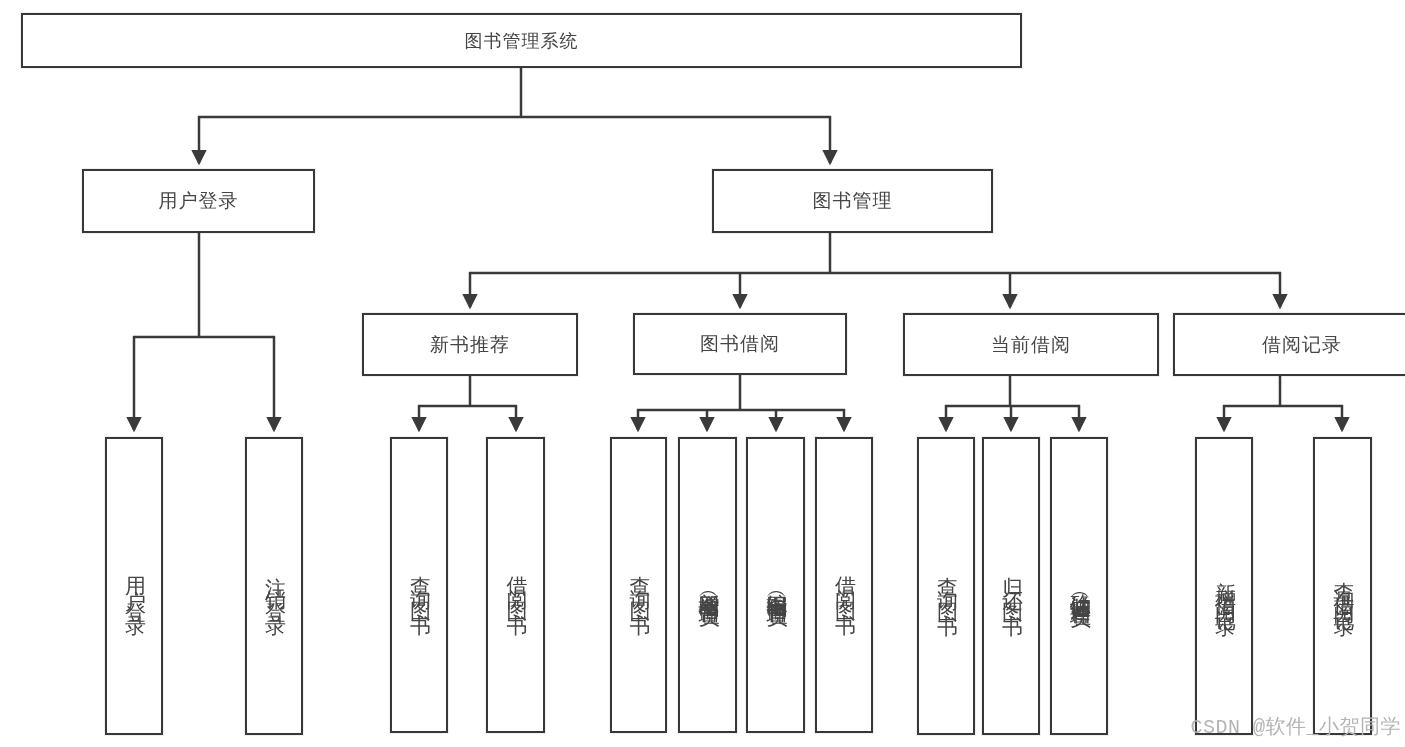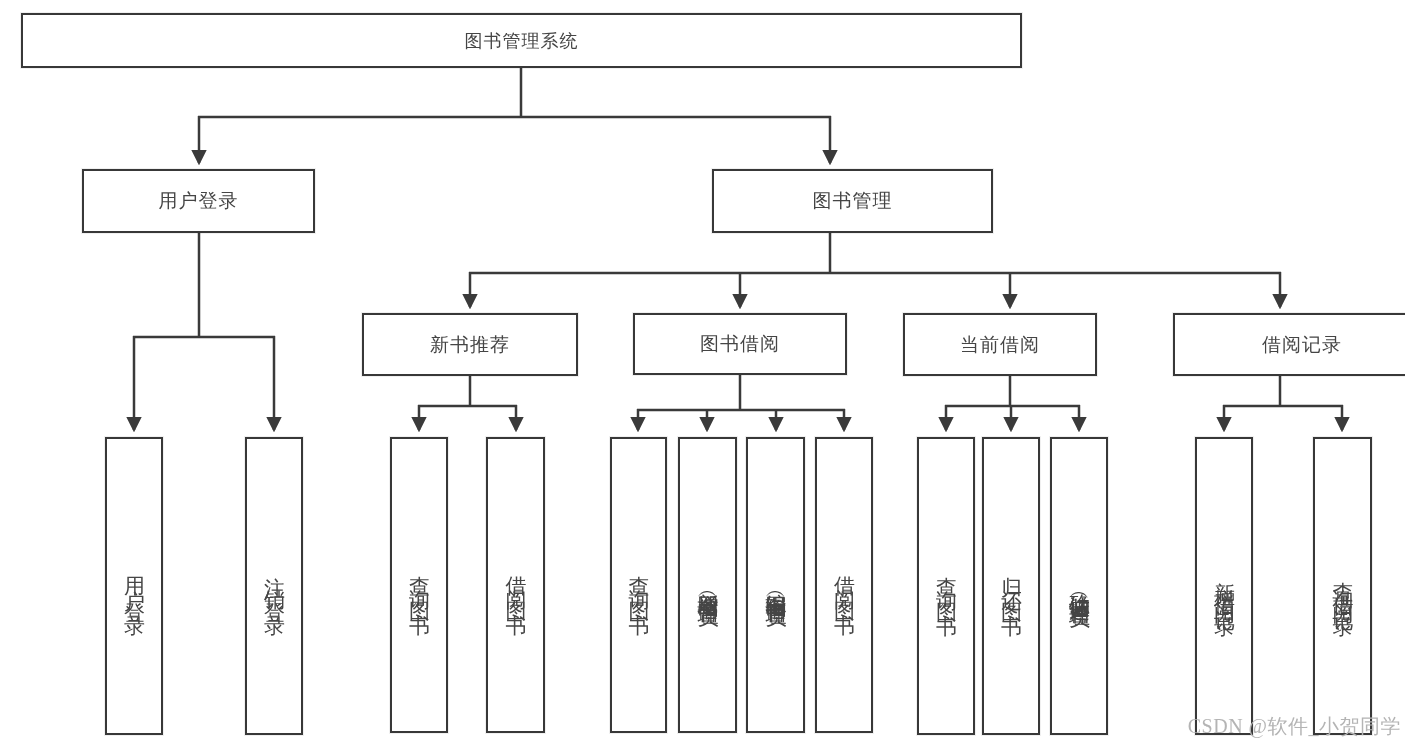--- a/index.html
+++ b/index.html
@@ -8,21 +8,21 @@
     --text:#454545;
     --watermark:#b4b4b4;
     --bg:#ffffff;
   }
   *{margin:0;padding:0;box-sizing:border-box;}
   html,body{background:#fff;}
   .canvas{
     position:relative;
     width:1405px;height:747px;
     background:var(--bg);
-    font-family:Liberation Serif, serif;
+    font-family:Liberation Mono, monospace;
     overflow:hidden;
   }
   .wires{position:absolute;left:0;top:0;width:1405px;height:747px;}
   .node{
     position:absolute;
     background:#fff;
     border:2px solid var(--border);
     box-shadow:0 0 0 1px rgba(0,0,0,0.06);
     color:var(--text);
     display:flex;align-items:center;justify-content:center;
@@ -97,21 +97,21 @@
     </g>
   </svg>
 
   <div class="node h title" style="left:21px;top:13px;width:1001px;height:55px">图书管理系统</div>
 
   <div class="node h" style="left:82px;top:169px;width:233px;height:64px">用户登录</div>
   <div class="node h" style="left:712px;top:169px;width:281px;height:64px">图书管理</div>
 
   <div class="node h" style="left:633px;top:313px;width:214px;height:62px">图书借阅</div>
   <div class="node h" style="left:362px;top:313px;width:216px;height:63px">新书推荐</div>
-  <div class="node h" style="left:903px;top:313px;width:194px;height:63px">当前借阅</div>
+  <div class="node h" style="left:903px;top:313px;width:256px;height:63px">当前借阅</div>
   <div class="node h" style="left:1173px;top:313px;width:258px;height:63px">借阅记录</div>
 
   <div class="node v len4" style="left:105px;top:437px;width:58px;height:298px">用户登录</div>
   <div class="node v len4" style="left:245px;top:437px;width:58px;height:298px">注销登录</div>
 
   <div class="node v len4" style="left:390px;top:437px;width:58px;height:296px">查询图书</div>
   <div class="node v len4" style="left:486px;top:437px;width:59px;height:296px">借阅图书</div>
 
   <div class="node v len4" style="left:610px;top:437px;width:57px;height:296px">查询图书</div>
   <div class="node v len9" style="left:678px;top:437px;width:59px;height:296px">新增图书（管理员）</div>

